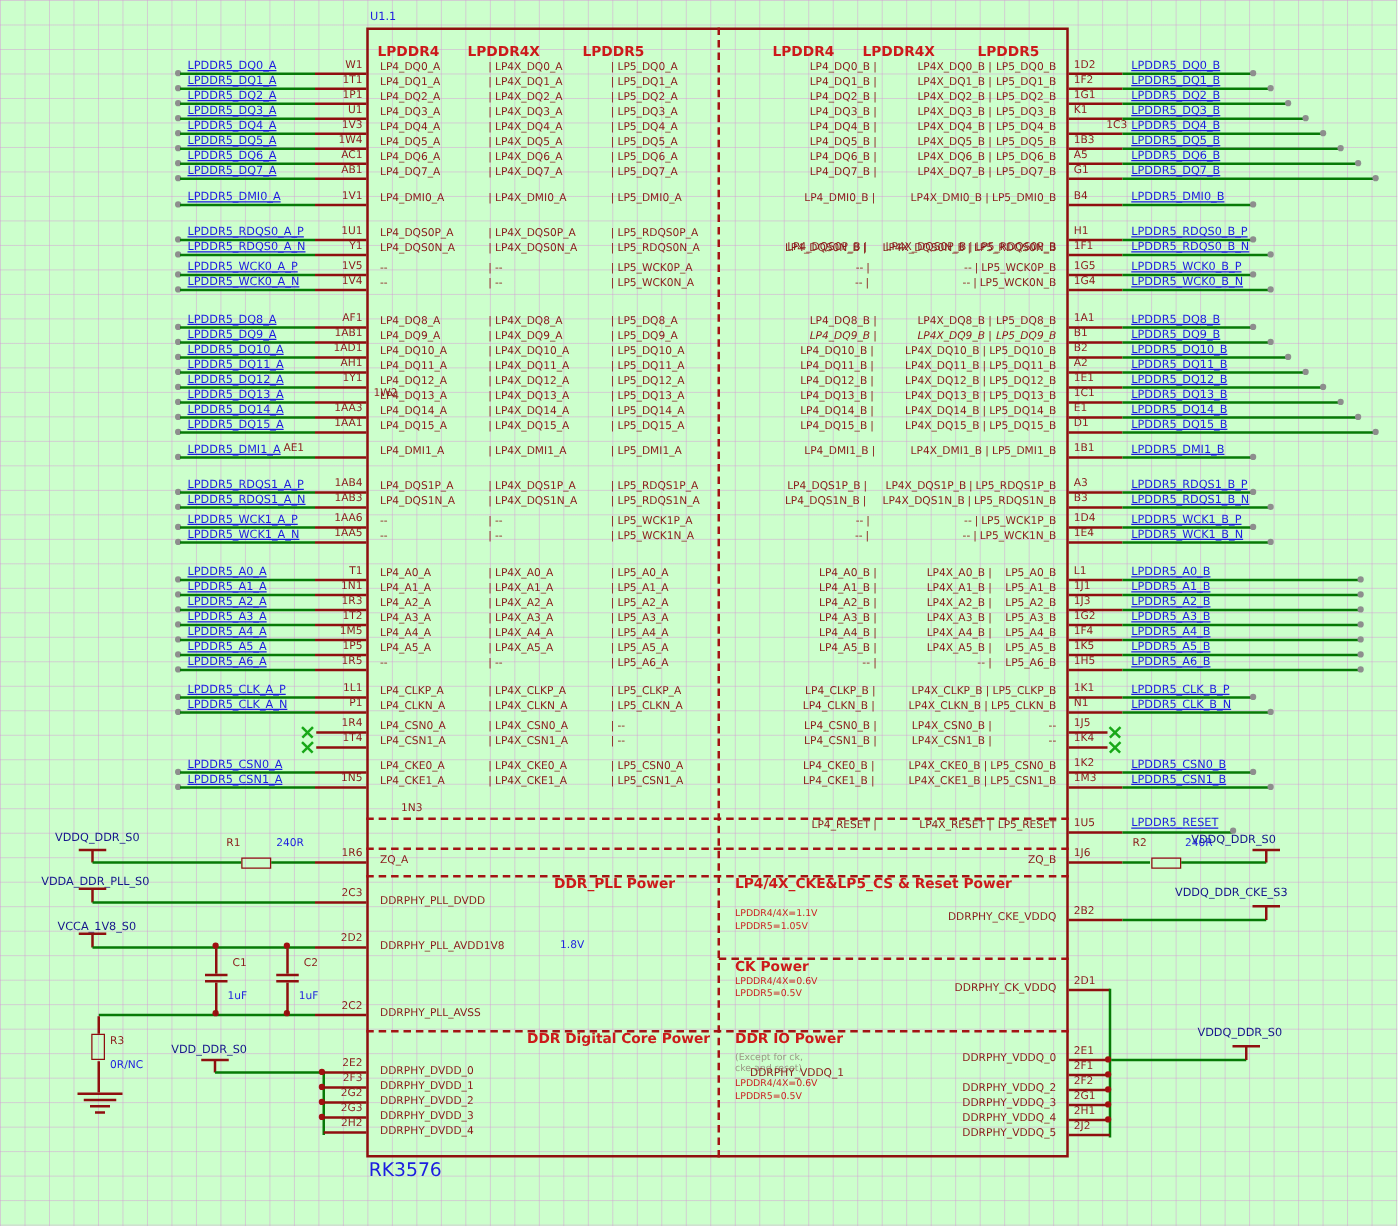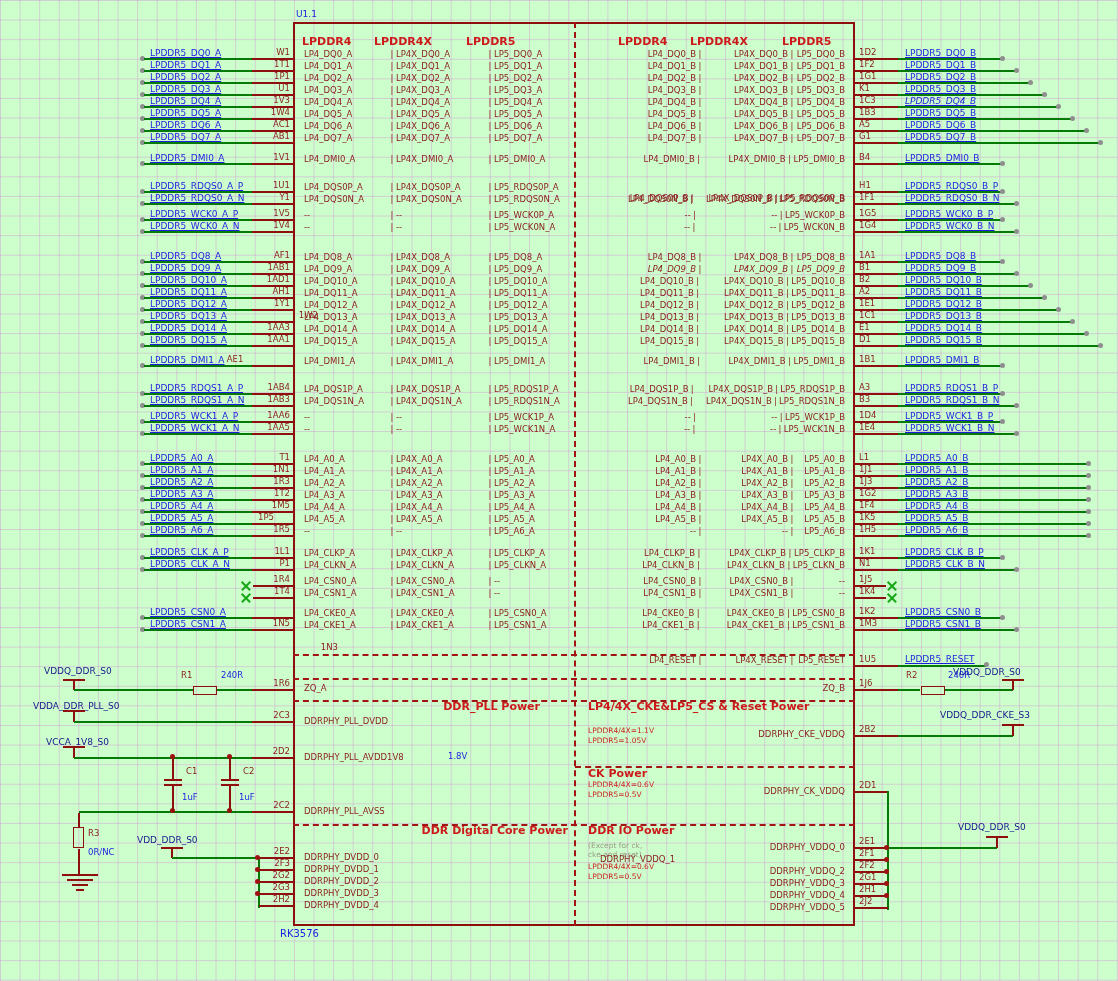--- a/index.html
+++ b/index.html
@@ -29,21 +29,21 @@
   .icr .c1{width:92px;text-align:right}
   .icr .c2{width:84px;text-align:right}
   .icr .c3{flex:1;text-align:right}
 </style>
 </head>
 <body>
 
 <div id="c">
 
   <div class="abs val" style="left:296px;top:9px;font-size:9px">U1.1</div>
-  <div class="abs val" style="left:280px;top:928px;font-size:10px">RK3576</div>
+  <div class="abs val" style="left:295px;top:928px;font-size:15px">RK3576</div>
 
   <div class="abs hdr" style="left:302px;top:36px">LPDDR4</div>
   <div class="abs hdr" style="left:374px;top:36px">LPDDR4X</div>
   <div class="abs hdr" style="left:466px;top:36px">LPDDR5</div>
 
   <div class="abs hdr" style="left:618px;top:36px">LPDDR4</div>
   <div class="abs hdr" style="left:690px;top:36px">LPDDR4X</div>
   <div class="abs hdr" style="left:782px;top:36px">LPDDR5</div>
 
   <div class="abs sect" style="left:340px;top:701px;width:200px;text-align:right">DDR_PLL Power</div>
@@ -211,23 +211,23 @@
       <span class="c3">LP5_DQ4_A</span>
     </div>
     <div class="ic icr" style="left: 604px; top: 97px;">
       <span class="c1">LP4_DQ4_B</span>
       <span class="sep">|</span>
       <span class="c2">LP4X_DQ4_B</span>
       <span class="sep">|</span>
       <span class="c3">LP5_DQ4_B</span>
     </div>
     <div class="abs " style="left: 855px; top: 106px; width: 43px; height: 2px; background: rgb(143, 15, 15);"></div>
-    <div class="abs pin" style="left: 859px; top: 96px;">1C3</div>
+    <div class="abs pin" style="left: 885px; top: 96px;">1C3</div>
     <div class="abs " style="left: 898px; top: 106px; width: 160px; height: 2px; background: rgb(6, 122, 6);"></div>
-    <div class="abs netlbl" style="left: 905px; top: 96px; font-style: italic;">LPDDR5_DQ4_B</div>
+    <div class="abs netlbl" style="left: 905px; top: 96px;">LPDDR5_DQ4_B</div>
     <div class="abs " style="left: 1056px; top: 104px; width: 5px; height: 5px; border-radius: 50%; background: rgb(142, 142, 142);"></div>
     <div class="abs " style="left: 140px; top: 116px; width: 5px; height: 5px; border-radius: 50%; background: rgb(142, 142, 142);"></div>
     <div class="abs " style="left: 144px; top: 118px; width: 108px; height: 2px; background: rgb(6, 122, 6);"></div>
     <div class="abs " style="left: 252px; top: 118px; width: 41px; height: 2px; background: rgb(143, 15, 15);"></div>
     <div class="abs netlbl" style="left: 150px; top: 108px;">LPDDR5_DQ5_A</div>
     <div class="abs pin" style="left: 180px; top: 108px; width: 110px; text-align: right;">1W4</div>
     <div class="ic" style="left: 304px; top: 109px;">
       <span class="c1">LP4_DQ5_A</span>
       <span class="sep">|</span>
       <span class="c2">LP4X_DQ5_A</span>
@@ -843,21 +843,21 @@
     </div>
     <div class="abs " style="left: 855px; top: 511px; width: 43px; height: 2px; background: rgb(143, 15, 15);"></div>
     <div class="abs pin" style="left: 859px; top: 501px;">1F4</div>
     <div class="abs " style="left: 898px; top: 511px; width: 190px; height: 2px; background: rgb(6, 122, 6);"></div>
     <div class="abs netlbl" style="left: 905px; top: 501px;">LPDDR5_A4_B</div>
     <div class="abs " style="left: 1086px; top: 509px; width: 5px; height: 5px; border-radius: 50%; background: rgb(142, 142, 142);"></div>
     <div class="abs " style="left: 140px; top: 521px; width: 5px; height: 5px; border-radius: 50%; background: rgb(142, 142, 142);"></div>
     <div class="abs " style="left: 144px; top: 523px; width: 108px; height: 2px; background: rgb(6, 122, 6);"></div>
     <div class="abs " style="left: 252px; top: 523px; width: 41px; height: 2px; background: rgb(143, 15, 15);"></div>
     <div class="abs netlbl" style="left: 150px; top: 513px;">LPDDR5_A5_A</div>
-    <div class="abs pin" style="left: 164px; top: 513px; width: 110px; text-align: right;">1P5</div>
+    <div class="abs pin" style="left: 180px; top: 513px; width: 110px; text-align: right;">1P5</div>
     <div class="ic" style="left: 304px; top: 514px;">
       <span class="c1">LP4_A5_A</span>
       <span class="sep">|</span>
       <span class="c2">LP4X_A5_A</span>
       <span class="sep">|</span>
       <span class="c3">LP5_A5_A</span>
     </div>
     <div class="ic icr" style="left: 604px; top: 514px;">
       <span class="c1">LP4_A5_B</span>
       <span class="sep">|</span>

